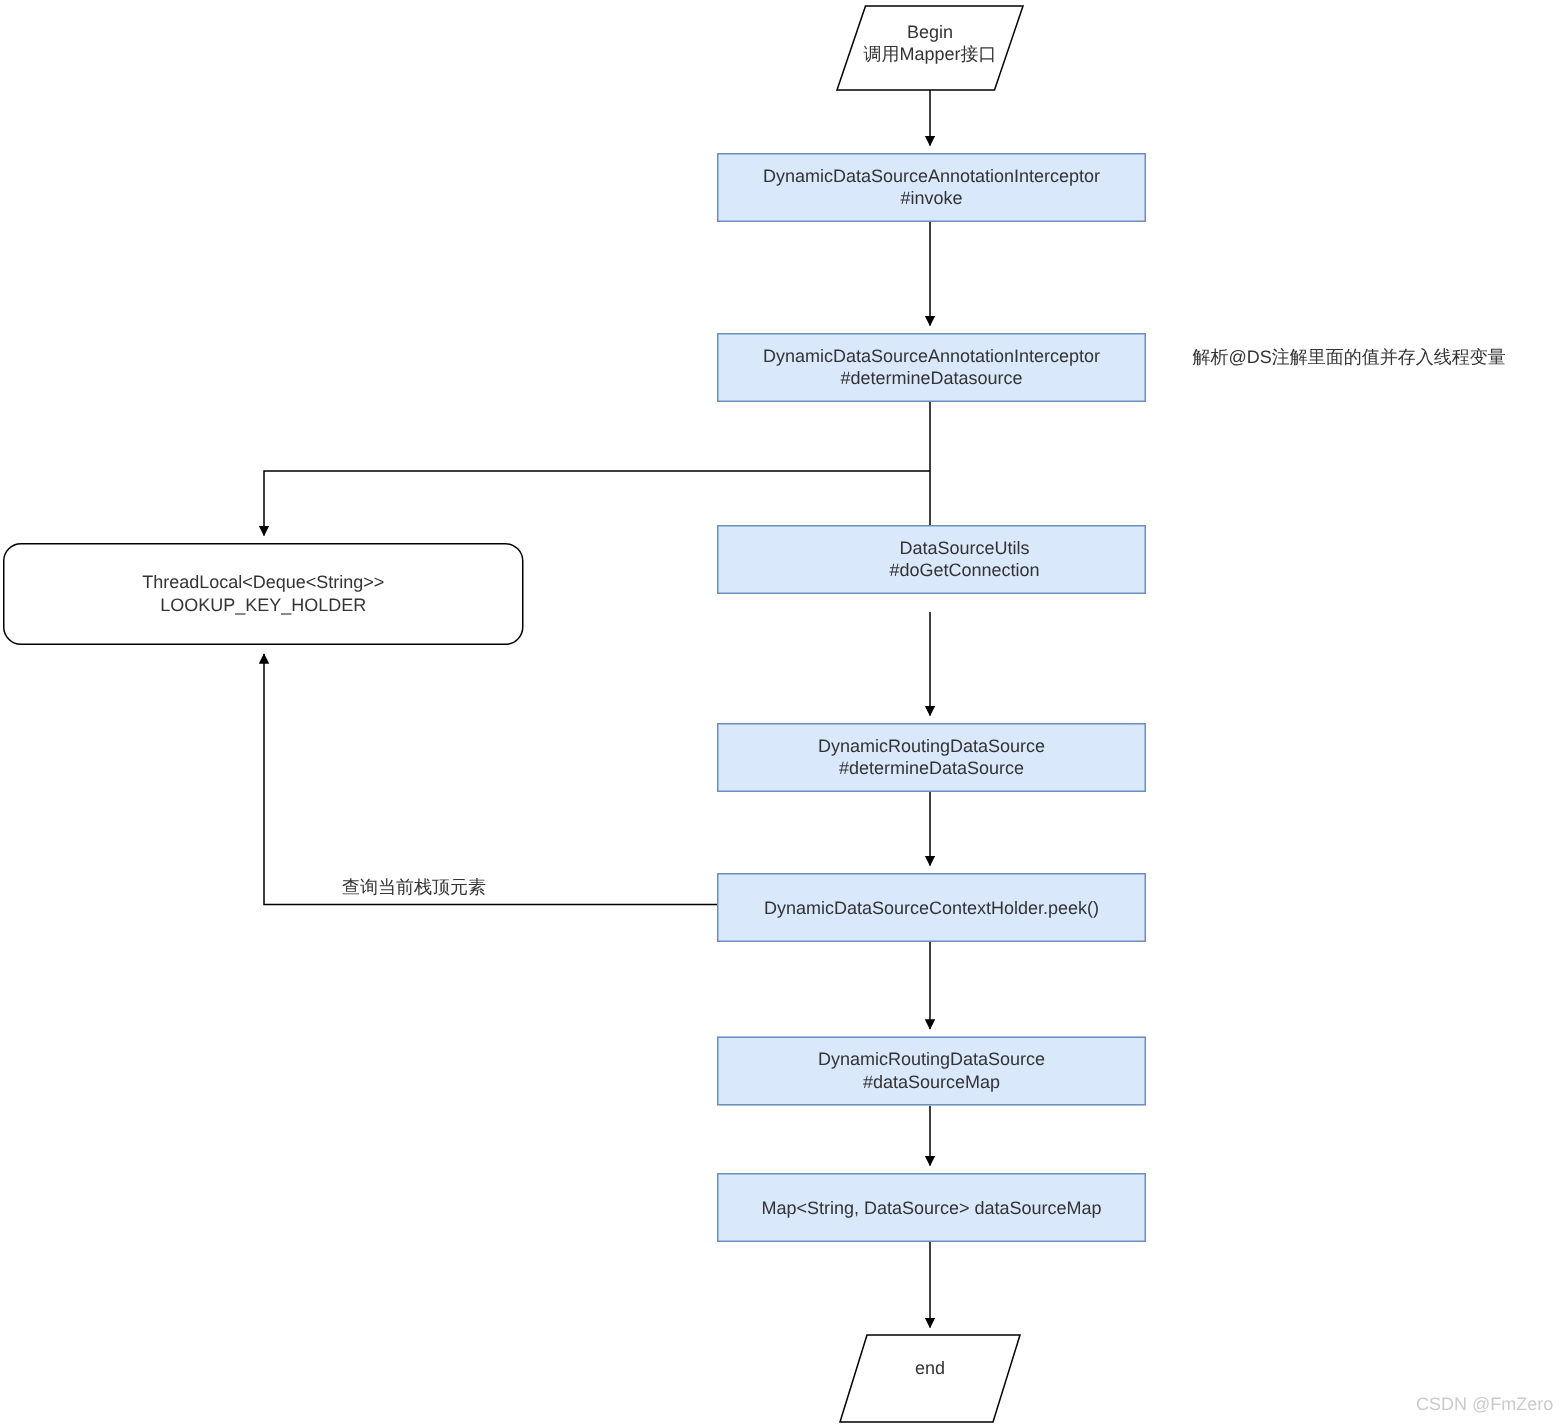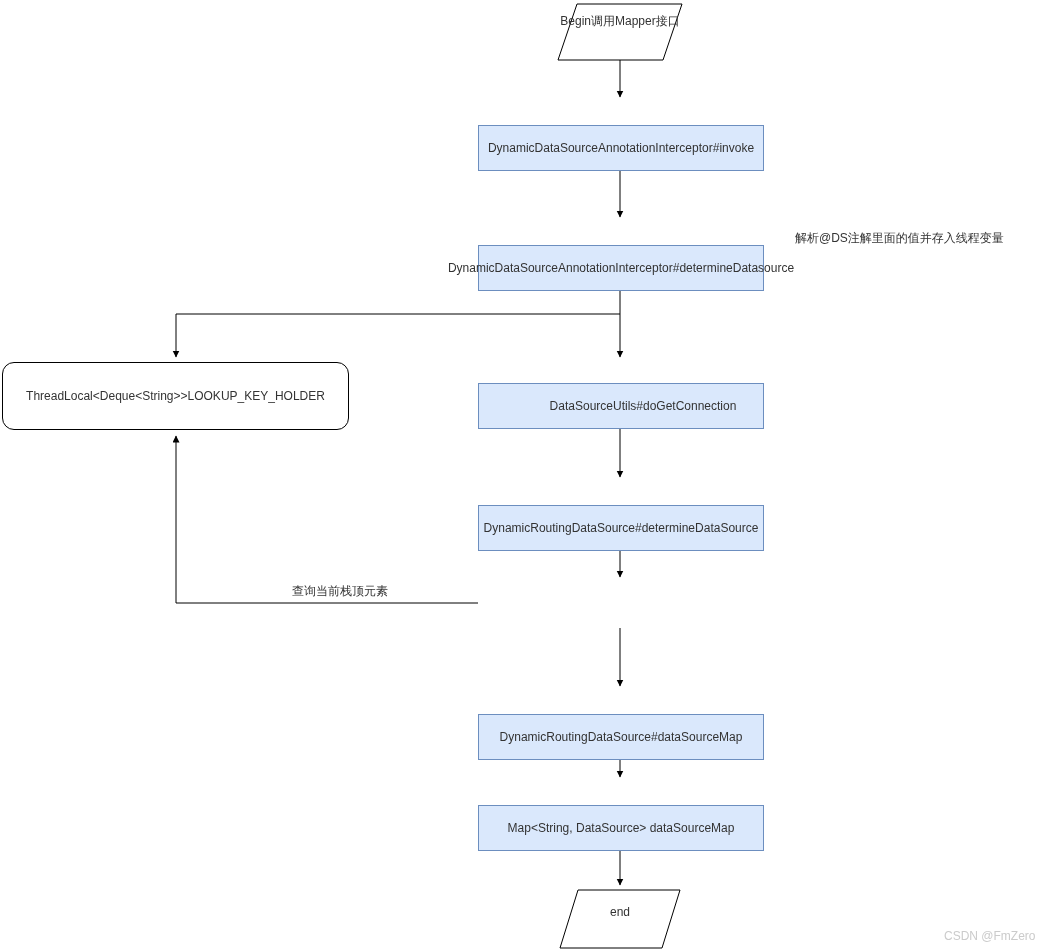--- a/index.html
+++ b/index.html
@@ -12,52 +12,51 @@
     overflow: hidden;
   }
   #wires { position: absolute; left: 0; top: 0; width: 1041px; height: 951px; }
   .wire { stroke: var(--shapeStroke, #000); stroke-width: 1; fill: none; }
   .shape-outline { stroke: var(--shapeStroke, #000); stroke-width: 1; fill: #ffffff; }
 
   .node {
     position: absolute;
     box-sizing: border-box;
     display: flex;
-    flex-direction: row;
+    flex-direction: column;
     align-items: center;
     justify-content: center;
     text-align: center;
     font-size: 12px;
     line-height: 15px;
     color: var(--textColor, #333);
   }
   .proc {
     left: 478px;
     width: 286px;
     height: 46px;
     background: var(--boxFill, #dae8fc);
     border: 1px solid var(--boxStroke, #6c8ebf);
-    margin-top: 23px;
   }
   .rounded {
     left: 2px;
     top: 362px;
     width: 347px;
     height: 68px;
     background: #ffffff;
     border: 1px solid var(--shapeStroke, #000);
     border-radius: 12px;
   }
   .shape-label { position: absolute; background: transparent; border: none; }
   .edge-label {
     position: absolute;
     font-size: 12px;
     line-height: 15px;
     color: var(--textColor, #333);
-    text-align: right;
+    text-align: left;
   }
   .note {
     position: absolute;
     left: 795px;
     top: 231px;
     width: 245px;
     font-size: 12px;
     line-height: 15px;
     color: var(--textColor, #333);
     text-align: left;
@@ -107,30 +106,33 @@
   <div class="node proc" style="top:102px;">
     <div>DynamicDataSourceAnnotationInterceptor</div>
     <div>#invoke</div>
   </div>
 
   <div class="node proc" style="top:222px;">
     <div>DynamicDataSourceAnnotationInterceptor</div>
     <div>#determineDatasource</div>
   </div>
 
-  <div class="node proc" style="top:360px;padding-left:44px;">
+  <div class="node proc" style="top:350px;padding-left:44px;">
     <div>DataSourceUtils</div>
     <div>#doGetConnection</div>
   </div>
 
   <div class="node proc" style="top:482px;">
     <div>DynamicRoutingDataSource</div>
     <div>#determineDataSource</div>
   </div>
 
+  <div class="node proc" style="top:582px;">
+    <div>DynamicDataSourceContextHolder.peek()</div>
+  </div>
 
   <div class="node proc" style="top:691px;">
     <div>DynamicRoutingDataSource</div>
     <div>#dataSourceMap</div>
   </div>
 
   <div class="node rounded">
     <div>ThreadLocal&lt;Deque&lt;String&gt;&gt;</div>
     <div>LOOKUP_KEY_HOLDER</div>
   </div>

